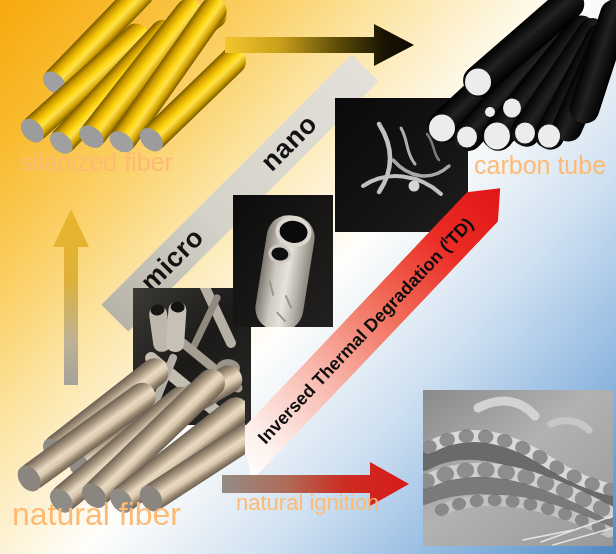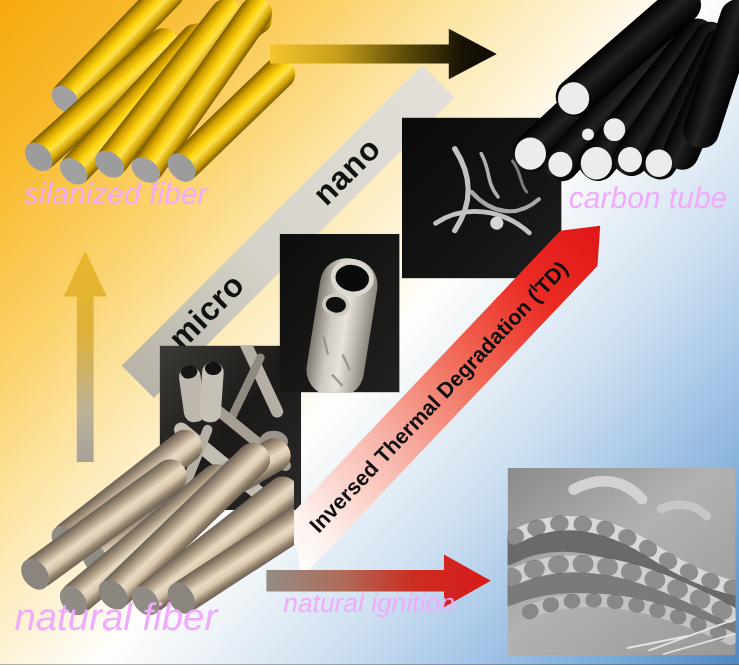--- a/index.html
+++ b/index.html
@@ -35,21 +35,21 @@
   }
   .band-itd .itd-text{
     font-weight:bold;font-size:18px;color:#0d0d0d;white-space:nowrap;
     padding-left:8px;padding-right:16px;
   }
   .band-itd sup{font-size:12px;}
   
   .sem{z-index:2;display:block;}
   
   .lbl{
-    font-style:italic;color:#f0abfc;z-index:5;white-space:nowrap;
+    color:#fdba74;z-index:5;white-space:nowrap;
   }
   .lbl-silanized{left:20px;top:148px;font-size:25px;}
   .lbl-carbon{left:474px;top:151px;font-size:25px;}
   .lbl-natural{left:12px;top:496px;font-size:32px;}
   .lbl-ignition{left:236px;top:490px;font-size:22px;}
   .art{z-index:4;display:block;}
 </style>
 </head>
 <body>
 

